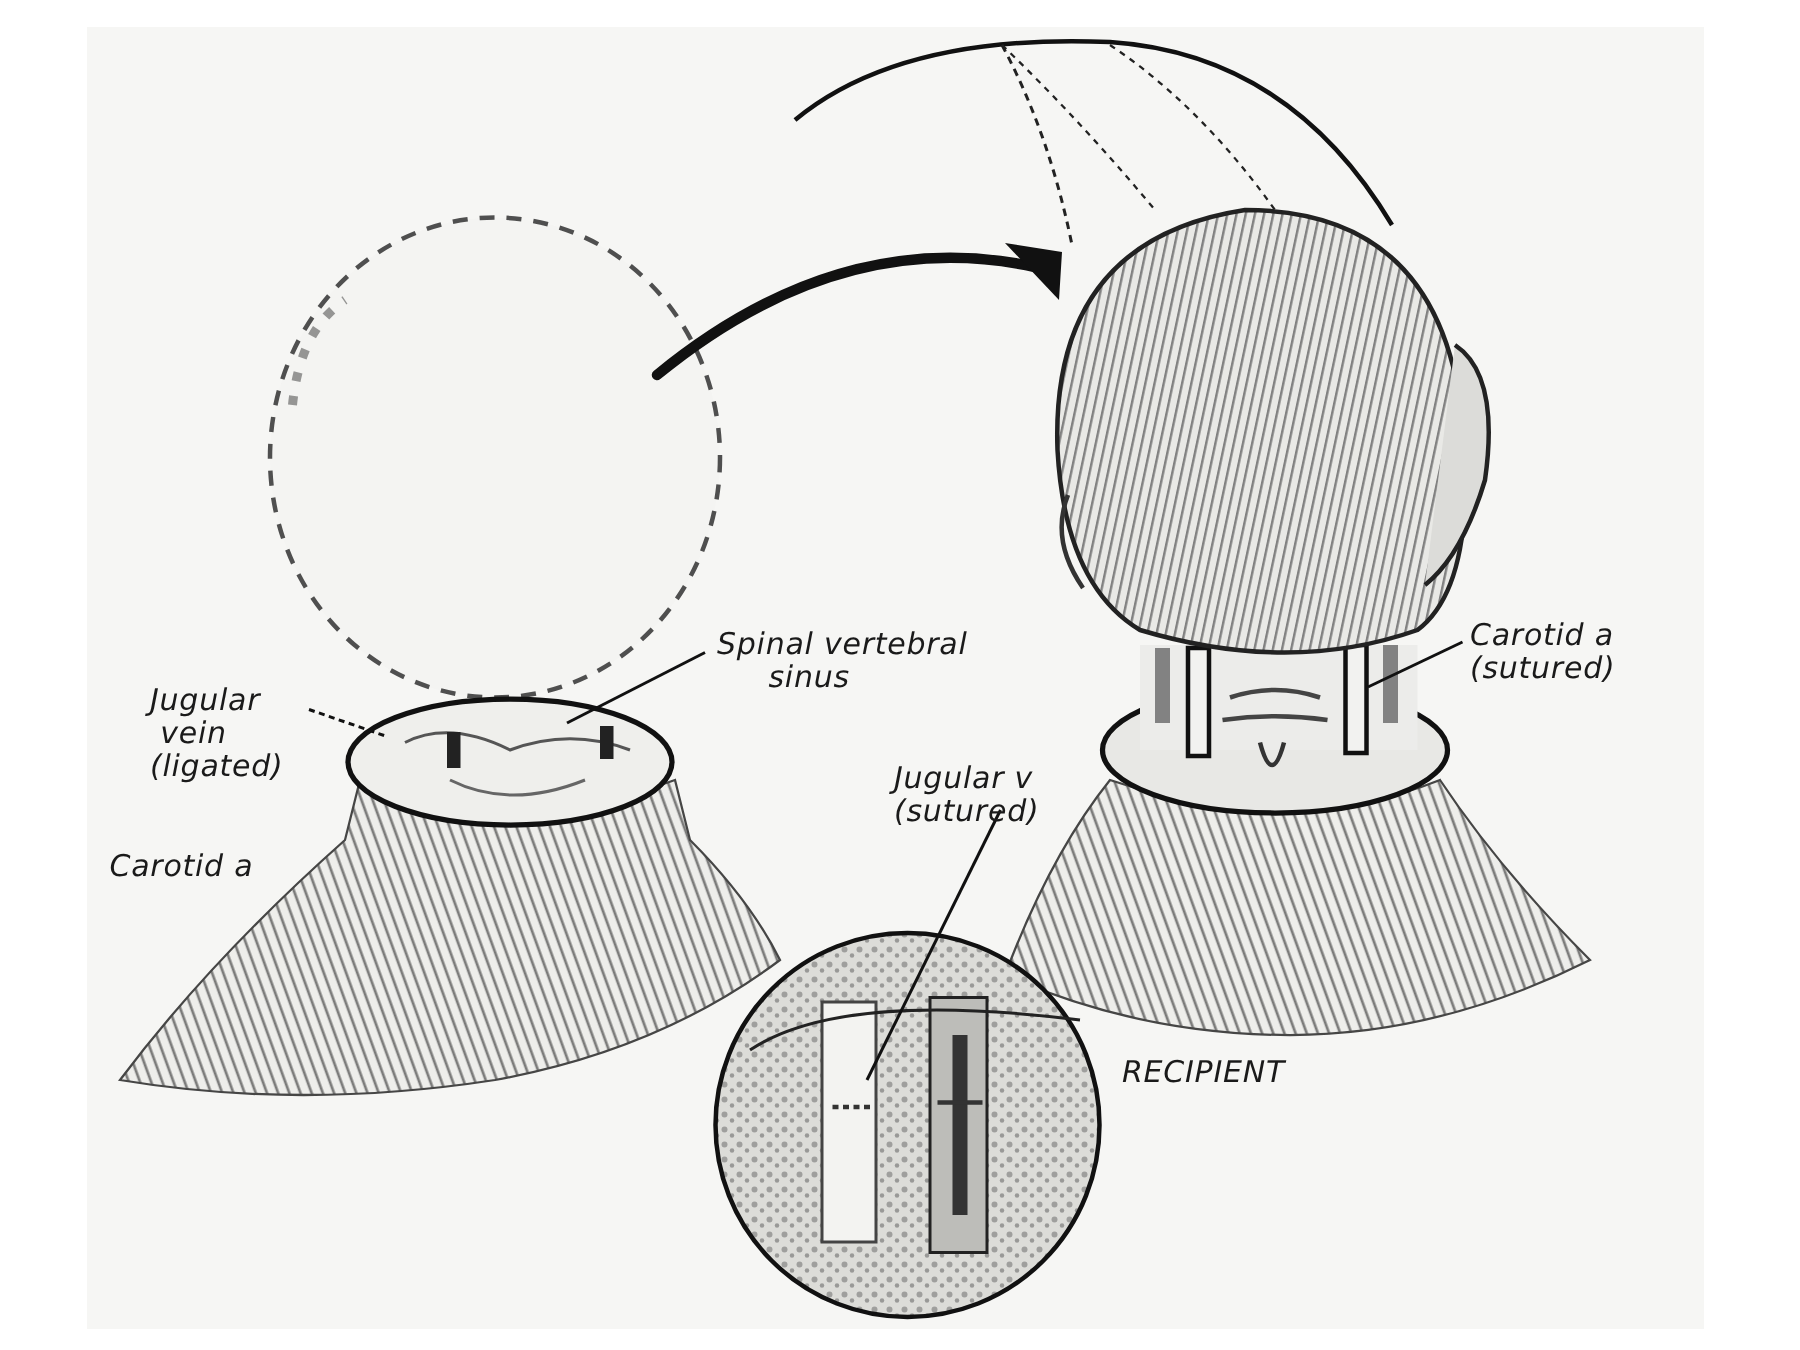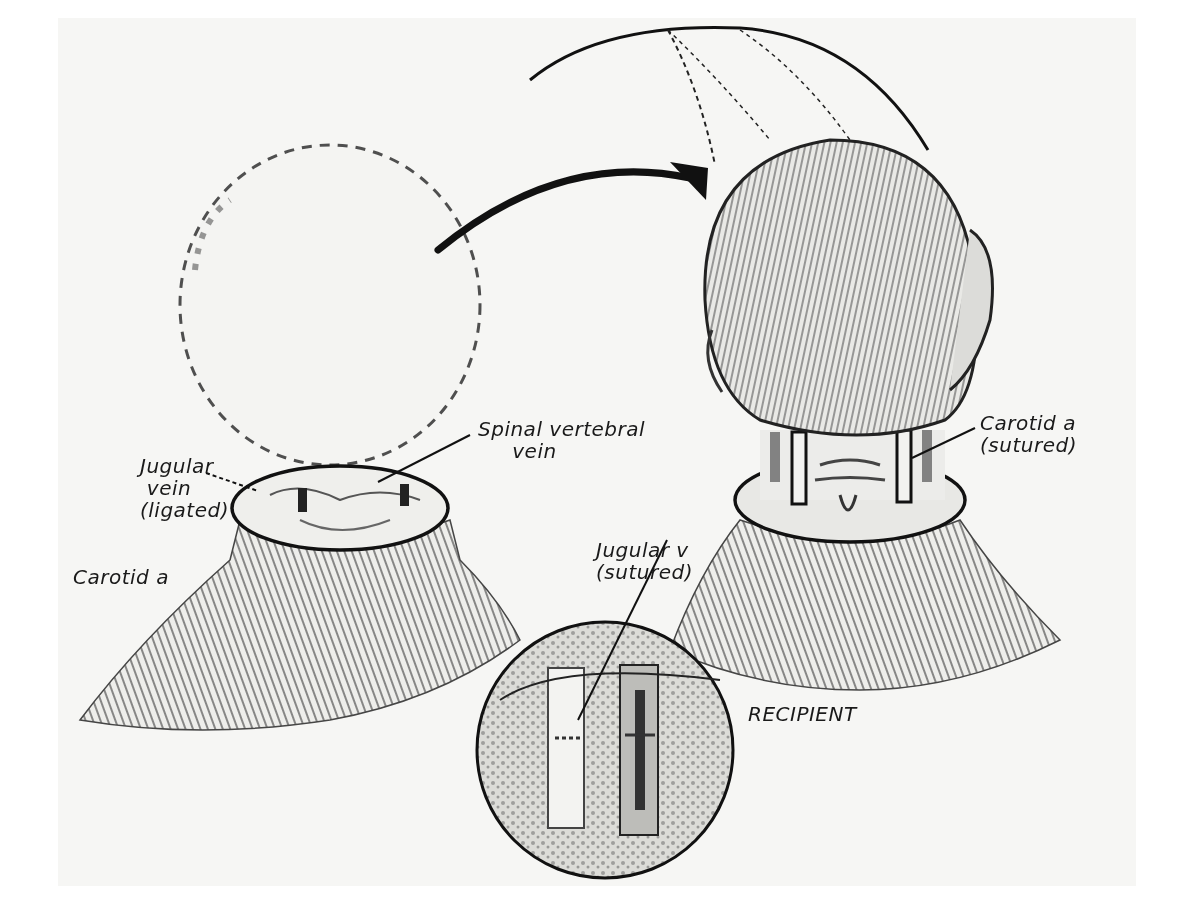--- a/index.html
+++ b/index.html
@@ -103,23 +103,23 @@
   </g>
 
   <g>
     <line x1="206" y1="473" x2="258" y2="491" stroke="#111" stroke-width="2" stroke-dasharray="4 3"></line>
     <line x1="470" y1="435" x2="378" y2="482" stroke="#111" stroke-width="2"></line>
     <line x1="975" y1="428" x2="912" y2="458" stroke="#111" stroke-width="2"></line>
     <line x1="667" y1="540" x2="578" y2="720" stroke="#111" stroke-width="2"></line>
   </g>
 </svg>
 
-<div class="lbl" style="left:100px; top:455px;margin-left:40px;">Jugular
+<div class="lbl" style="left:100px; top:455px;">Jugular
  vein
 (ligated)</div>
 <div class="lbl" style="left:73px; top:566px;">Carotid a</div>
 <div class="lbl" style="left:478px; top:418px;">Spinal vertebral
-     vein</div>
+     sinus</div>
 <div class="lbl" style="left:980px; top:412px;">Carotid a
 (sutured)</div>
-<div class="lbl" style="left:596px; top:507px;margin-top:32px;">Jugular v
+<div class="lbl" style="left:596px; top:507px;">Jugular v
 (sutured)</div>
 <div class="lbl" style="left:748px; top:703px;">RECIPIENT</div>
 
 </body></html>

